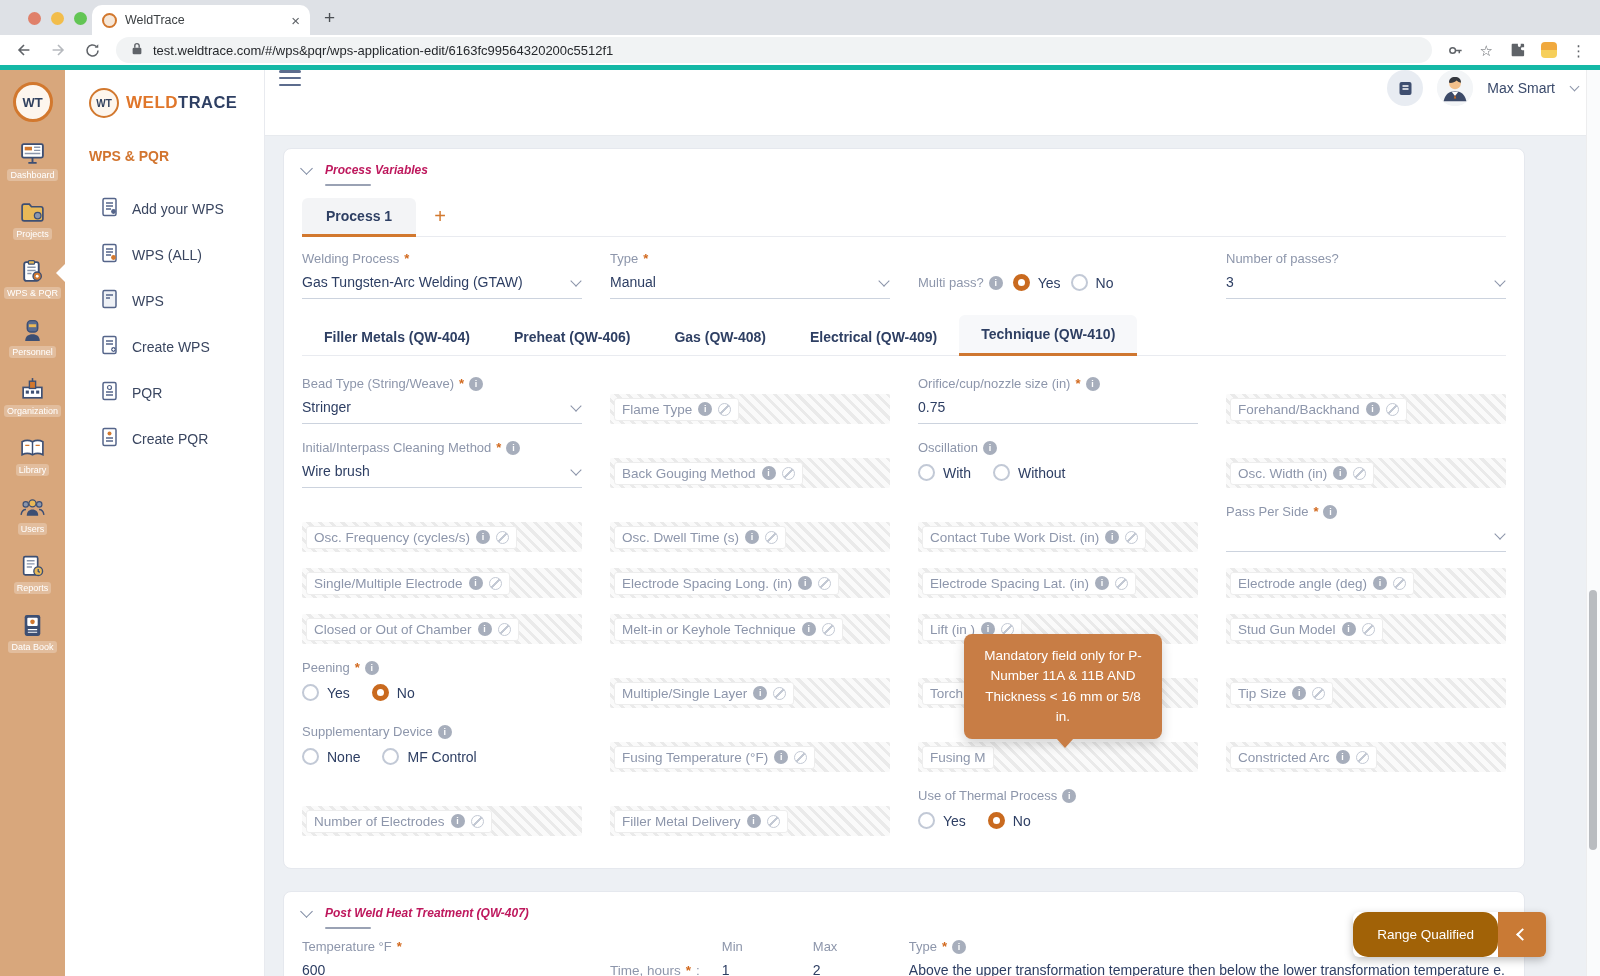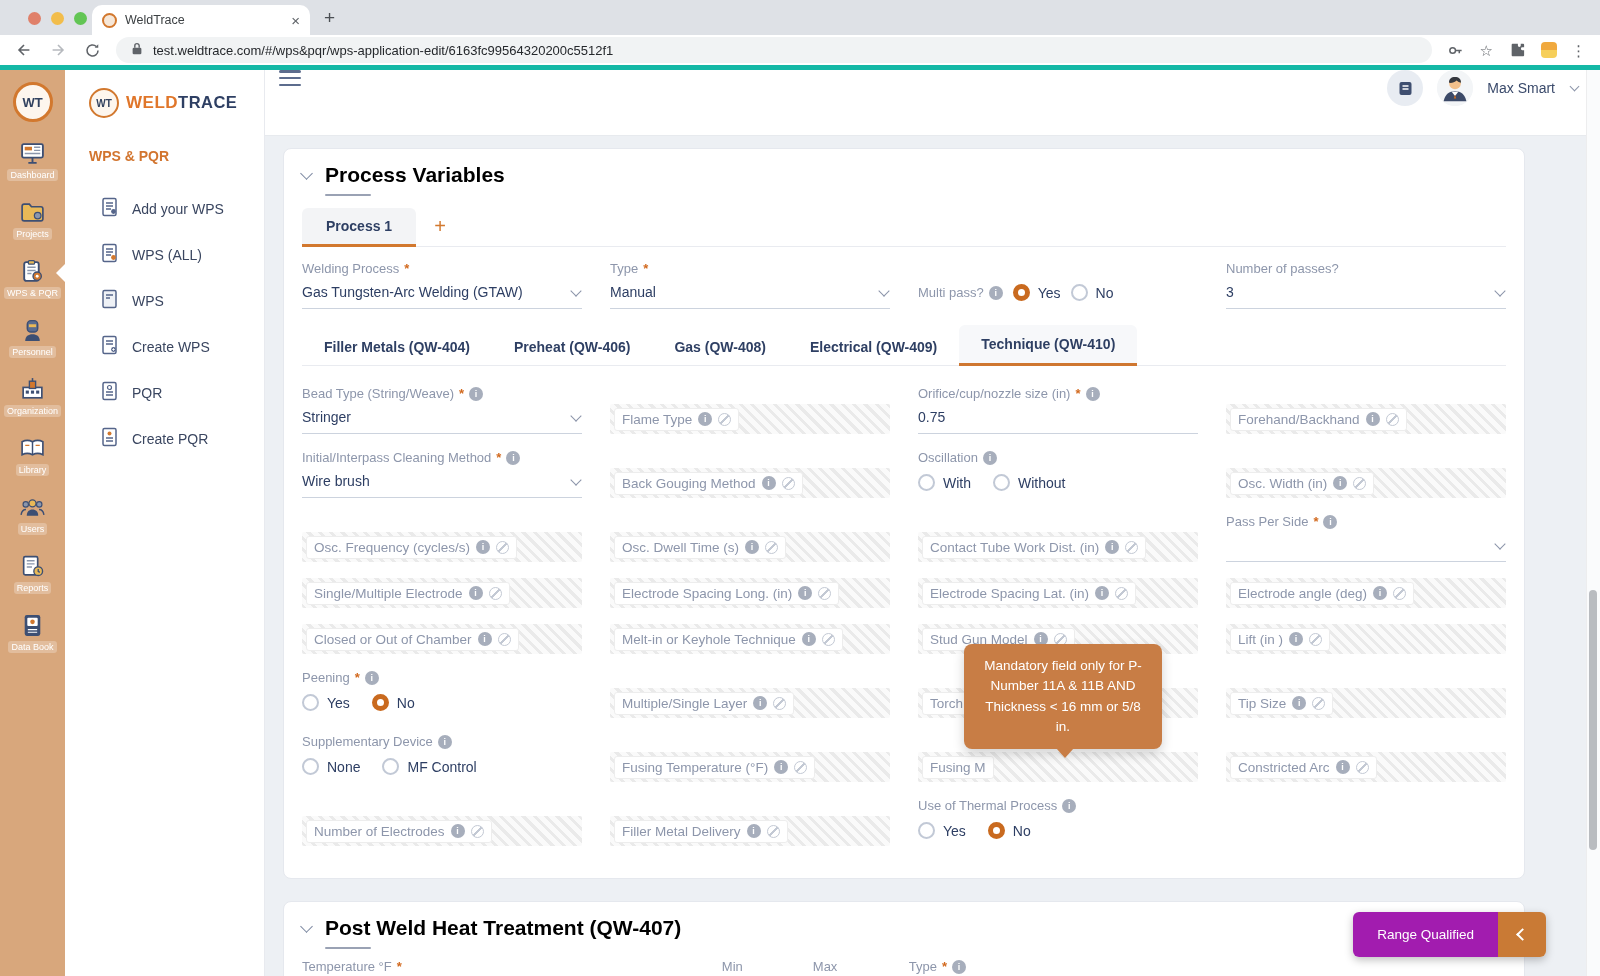--- a/index.html
+++ b/index.html
@@ -58,21 +58,21 @@
   .avatar { width:36px; height:36px; border-radius:50%; overflow:hidden; background:#f3f5f7; }
   .username { font-size:14px; color:#3a4a6b; }
   .caret { display:inline-block; width:7px; height:7px; border-right:1.6px solid #8b94a9; border-bottom:1.6px solid #8b94a9; transform:rotate(45deg); margin:-3px 0 0 2px; }
 
   .content { padding:12px 75px 0 18px; }
   .card { background:#fff; border:1px solid #e5e8ee; border-radius:8px; padding:14px 18px 16px; }
   .card + .card { margin-top:22px; }
 
   .sec-title { display:flex; align-items:center; gap:14px; }
   .collapse-chev { width:9px; height:9px; border-right:1.8px solid #7b87a0; border-bottom:1.8px solid #7b87a0; transform:rotate(45deg); margin-top:-4px; cursor:pointer; }
-  .sec-title-text { font-size:21px; font-weight:bold; color:#000000; }
+  .sec-title-text { font-size:12px; font-weight:bold; color:#be185d;font-style:italic; }
   .title-rule { width:46px; height:2px; background:#9aa2b4; margin:7px 0 0 23px; border-radius:2px; }
 
   .ptabs { margin-top:12px; border-bottom:1px solid #e9ebf0; display:flex; align-items:flex-end; gap:18px; }
   .ptab { background:#f3f4f6; border-radius:6px 6px 0 0; padding:10px 24px; font-size:14px; font-weight:600; color:#2e3f63;
           border-bottom:3px solid #d2782e; margin-bottom:-1px; cursor:pointer; }
   .ptab-add { color:#d2782e; font-size:20px; padding-bottom:8px; cursor:pointer; }
 
   .g4 { display:grid; grid-template-columns:repeat(4,1fr); column-gap:28px; align-items:end; margin-bottom:16px; }
   .toprow { margin-top:14px; margin-bottom:4px; }
 
@@ -115,21 +115,21 @@
   .pw-temp { width:228px; }
   .pw-time { margin-left:80px; font-size:13.5px; color:#8d96ab; display:flex; align-items:center; gap:5px; padding-bottom:9px; }
   .pw-mm { margin-left:22px; width:74px; }
   .pw-mm + .pw-mm { margin-left:17px; }
   .pw-type { margin-left:22px; flex:1; overflow:hidden; }
   .pw-type .fval span:first-child { white-space:nowrap; overflow:hidden; }
 
   
   .range-btn { position:absolute; right:54px; bottom:19px; display:flex; height:45px; z-index:20; cursor:pointer;
                box-shadow:0 3px 8px rgba(0,0,0,.25); border-radius:6px; overflow:hidden; }
-  .range-dark { background:#a21caf; color:#fff; font-size:13.5px; display:flex; align-items:center; padding:0 24px; }
+  .range-dark { background:#a16207; color:#fff; font-size:13.5px; display:flex; align-items:center; padding:0 24px;border-radius:15px; }
   .range-or { width:48px; background:#c97a35; display:flex; align-items:center; justify-content:center; }
   .chev-left { width:9px; height:9px; border-left:2px solid #fff; border-bottom:2px solid #fff; transform:rotate(45deg); }
 
   .scroll-track { position:absolute; right:0; top:70px; width:14px; height:906px; background:#fafbfc; border-left:1px solid #ededee; }
   .scroll-thumb { position:absolute; right:3px; top:520px; width:8px; height:260px; background:#b9bcc0; border-radius:4px; }
 </style>
 </head>
 <body>
 
 <div id="screen">
@@ -629,28 +629,28 @@
             </div>
             <div class="dis-box">
               <span class="chip">
                   <span class="chip-t">Melt-in or Keyhole Technique</span>
                   <span class="ic-info"></span>
                   <span class="ic-ban"></span>
                 </span>
             </div>
             <div class="dis-box">
               <span class="chip">
+                  <span class="chip-t">Lift (in )</span>
+                  <span class="ic-info"></span>
+                  <span class="ic-ban"></span>
+                </span>
+            </div>
+            <div class="dis-box">
+              <span class="chip">
                   <span class="chip-t">Stud Gun Model</span>
-                  <span class="ic-info"></span>
-                  <span class="ic-ban"></span>
-                </span>
-            </div>
-            <div class="dis-box">
-              <span class="chip">
-                  <span class="chip-t">Lift (in )</span>
                   <span class="ic-info"></span>
                   <span class="ic-ban"></span>
                 </span>
             </div>
           </div>
 
           <div class="g4">
             <div>
               <div class="flabel">
                   <span>Peening</span>

